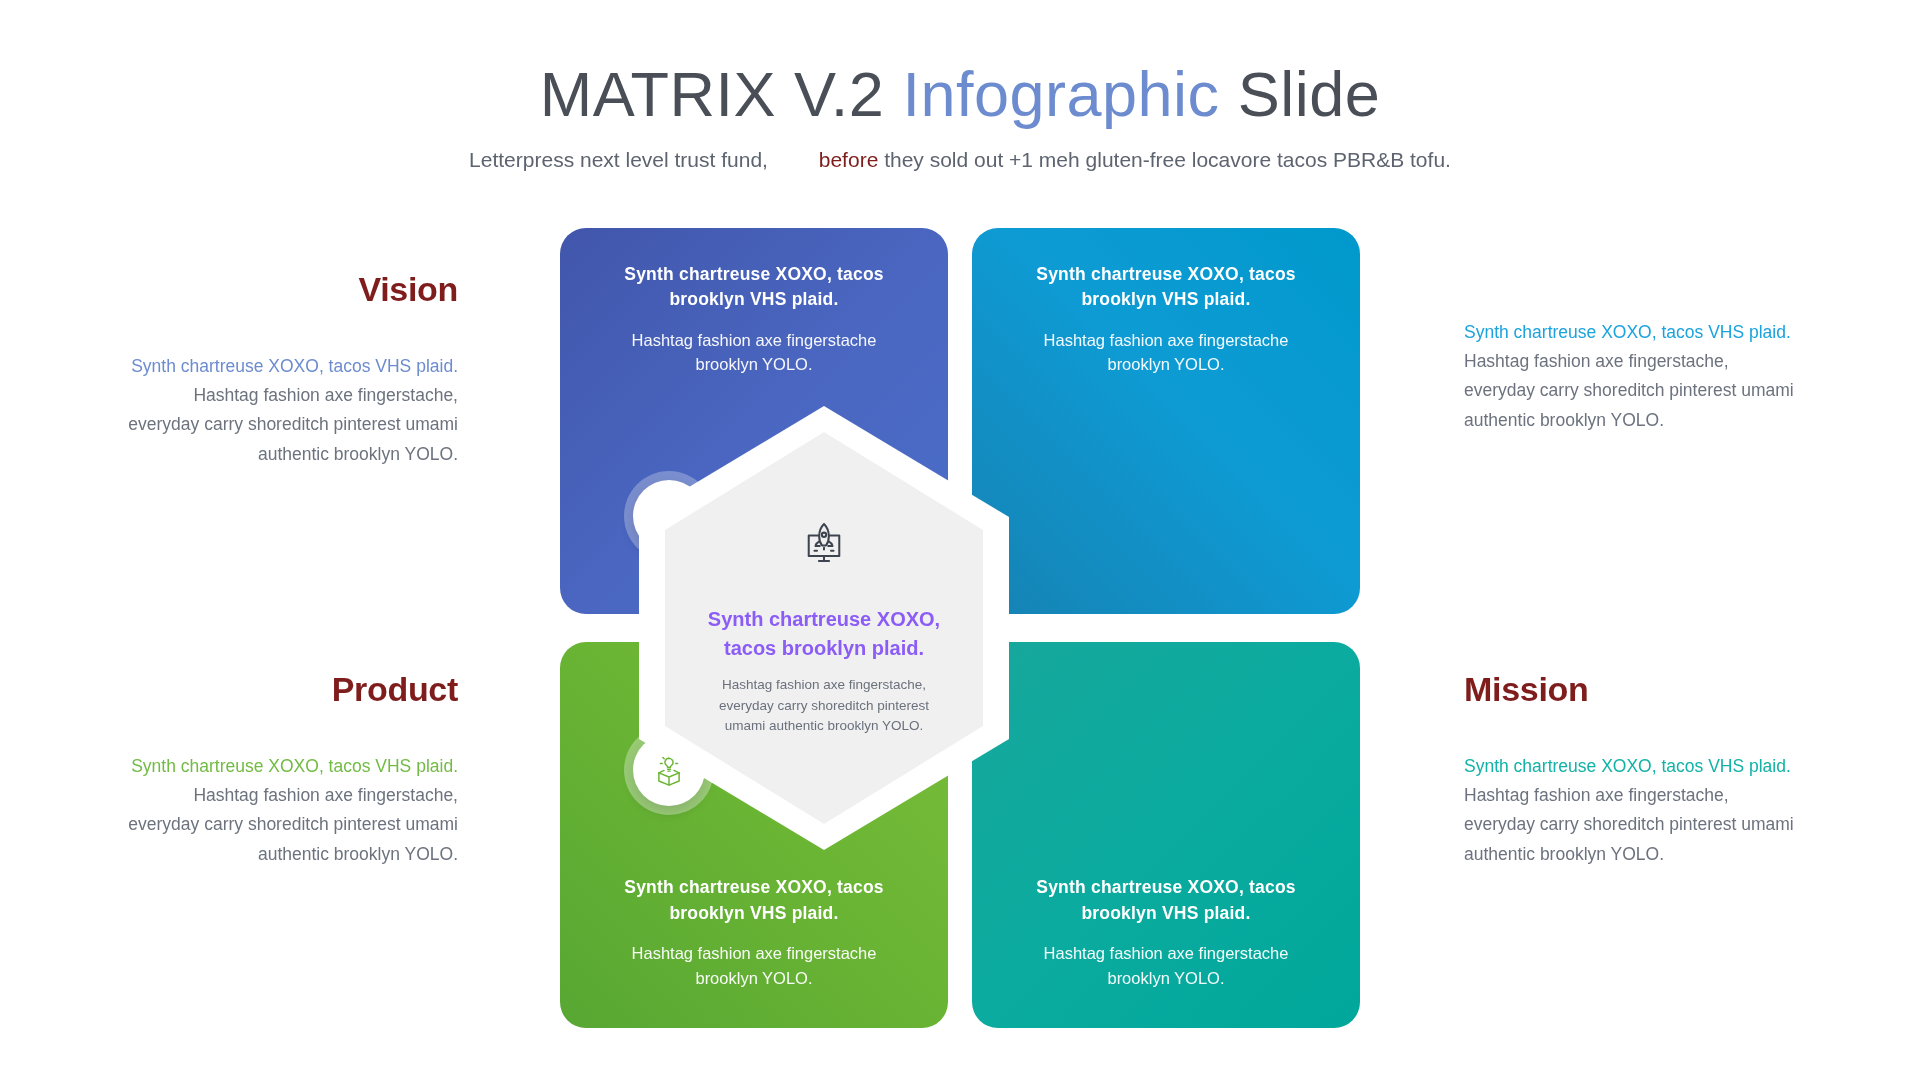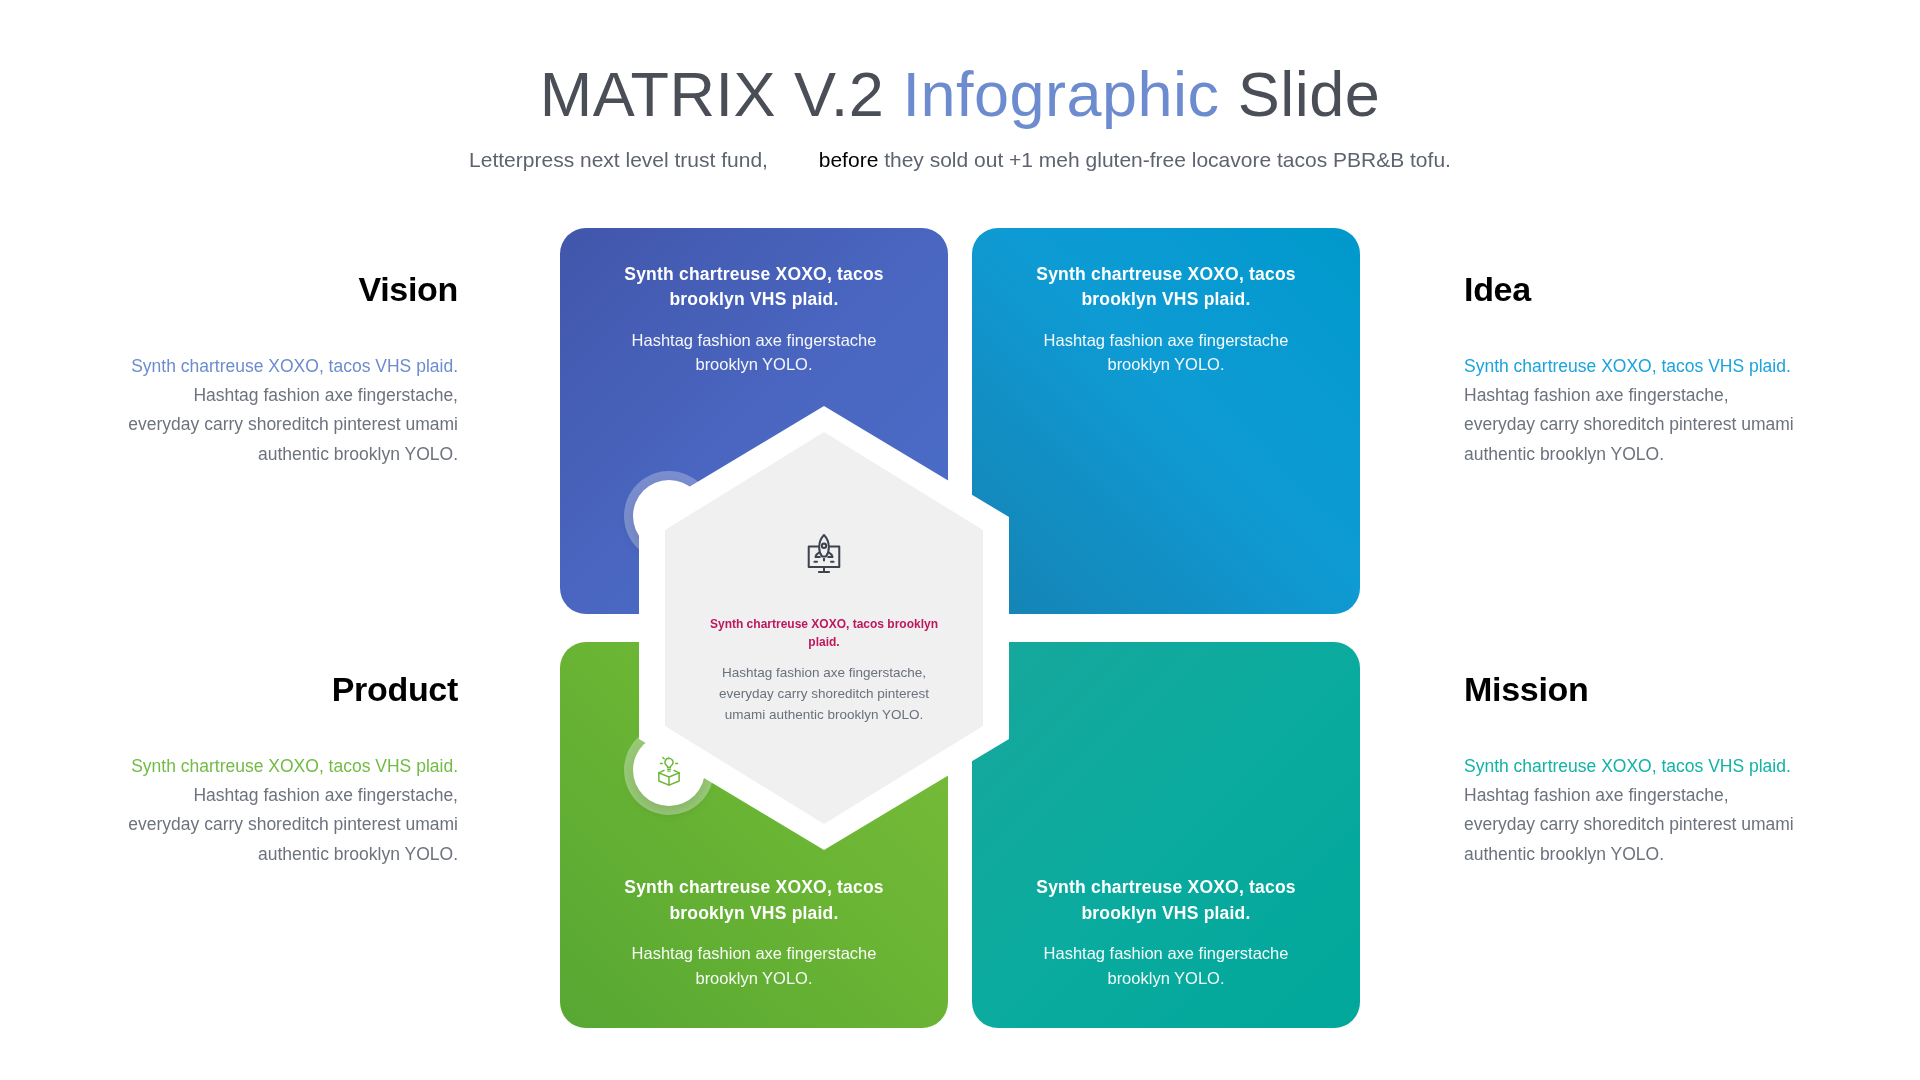--- a/index.html
+++ b/index.html
@@ -30,21 +30,21 @@
     white-space: nowrap;
   }
   .title .accent { color: #6c8ccf; }
   .subtitle {
     margin-top: 18px;
     font-size: 21px;
     font-weight: 400;
     color: #5d6470;
     white-space: nowrap;
   }
-  .subtitle .accent { color: #000000; margin-left: 45px; }
+  .subtitle .accent { color: #7f1d1d; margin-left: 45px; }
 
   
   .stage {
     position: absolute;
     top: 228px;
     left: 560px;
     width: 656px;
     height: 800px;
     border-radius: 12px;
   }
@@ -164,23 +164,23 @@
     display: flex;
     flex-direction: column;
     align-items: center;
     justify-content: center;
     padding: 0 42px;
     text-align: center;
   }
   .hex-icon { margin-bottom: 18px; }
   .hex-icon svg { width: 56px; height: 56px; display: block; }
   .hex-head {
-    font-size: 12px;
+    font-size: 20px;
     font-weight: 700;
-    color: #be185d;
+    color: #8b5cf6;
     line-height: 1.45;
     margin-top: 12px;
   }
   .hex-body {
     margin-top: 12px;
     font-size: 13.5px;
     font-weight: 400;
     color: #6a717c;
     line-height: 1.55;
   }
@@ -194,21 +194,21 @@
   .side-right { left: 1464px; text-align: left; }
 
   .side-vision  { top: 272px; }
   .side-idea    { top: 272px; }
   .side-product { top: 672px; }
   .side-mission { top: 672px; }
 
   .side-title {
     font-size: 34px;
     font-weight: 700;
-    color: #000000;
+    color: #7f1d1d;
     letter-spacing: -0.3px;
     line-height: 1;
   }
   .side-lead {
     margin-top: 46px;
     font-size: 17.5px;
     font-weight: 400;
     line-height: 1.67;
   }
   .side-text {
@@ -309,21 +309,20 @@
   </div>
 </div>
 
 <div class="side side-left side-vision">
   <div class="side-title">Vision</div>
   <div class="side-lead lead-vision">Synth chartreuse XOXO, tacos VHS plaid.</div>
   <div class="side-text">Hashtag fashion axe fingerstache, everyday carry shoreditch pinterest umami authentic brooklyn YOLO.</div>
 </div>
 
 <div class="side side-right side-idea">
-  <div class="side-title">Idea</div>
   <div class="side-lead lead-idea">Synth chartreuse XOXO, tacos VHS plaid.</div>
   <div class="side-text">Hashtag fashion axe fingerstache, everyday carry shoreditch pinterest umami authentic brooklyn YOLO.</div>
 </div>
 
 <div class="side side-left side-product">
   <div class="side-title">Product</div>
   <div class="side-lead lead-product">Synth chartreuse XOXO, tacos VHS plaid.</div>
   <div class="side-text">Hashtag fashion axe fingerstache, everyday carry shoreditch pinterest umami authentic brooklyn YOLO.</div>
 </div>
 

